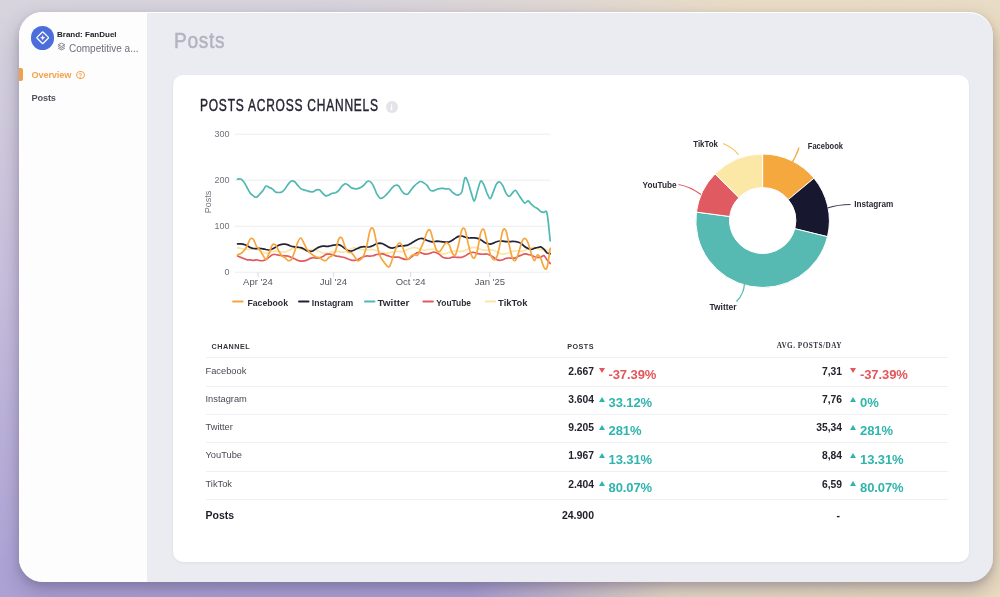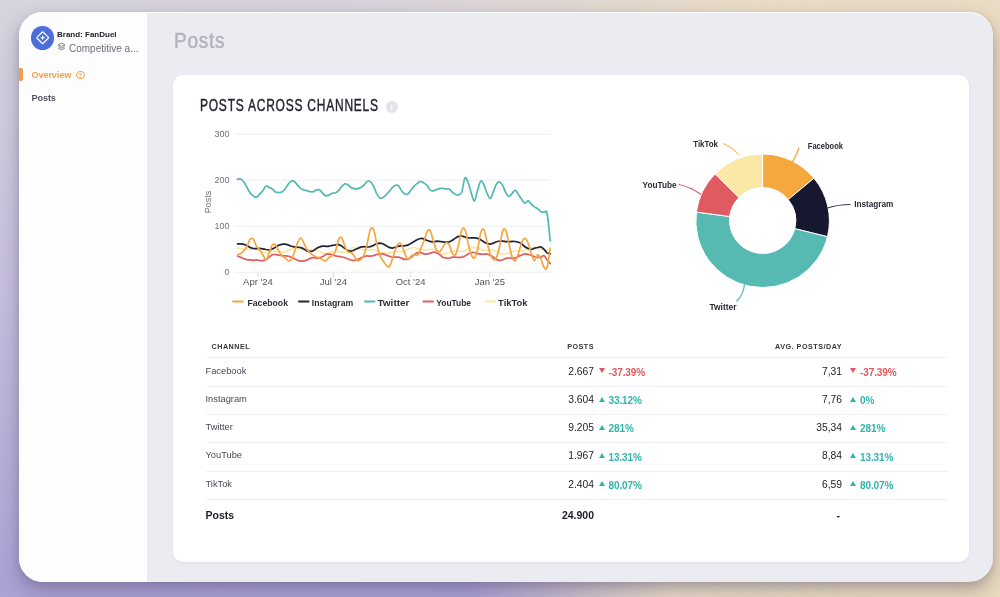--- a/index.html
+++ b/index.html
@@ -41,22 +41,22 @@
     position:absolute; left:378.5px; top:101px; width:12px; height:12px; border-radius:50%;
     background:#e3e3e9; color:#ffffff; font-size:9px; font-weight:bold; font-family:"Liberation Serif",serif;
     text-align:center; line-height:12px;
   }
   svg.overlay { position:absolute; left:0; top:0; width:1000px; height:597px; }
 
   
   .th { position:absolute; font-size:7.2px; font-weight:bold; letter-spacing:0.5px; color:#35353f; }
   .divider { position:absolute; left:199px; width:742px; height:1px; background:#f0f0f4; }
   .rowlabel { position:absolute; left:198.5px; font-size:9.3px; color:#4a4a55; }
-  .num { position:absolute; font-size:10.3px; color:#23232e; text-align:right; }
-  .pct { position:absolute; font-size:10px; font-weight:bold; letter-spacing:-0.1px; }
+  .num { position:absolute; font-size:10.3px; color:#23232e; text-align:right;font-weight:bold; }
+  .pct { position:absolute; font-size:13px; font-weight:bold; letter-spacing:-0.1px; }
   .pct.up { color:#2fb5ae; }
   .pct.down { color:#e4565b; }
   .tri { position:absolute; width:0; height:0; }
   .tri.up   { border-left:3.6px solid transparent; border-right:3.6px solid transparent; border-bottom:5px solid #2fb5ae; }
   .tri.down { border-left:3.6px solid transparent; border-right:3.6px solid transparent; border-top:5px solid #e4565b; }
   .total { font-weight:bold; font-size:10.5px; color:#1d1d28; }
 </style>
 </head>
 <body>
 <div class="stage">
@@ -130,21 +130,21 @@
     <text x="635.6" y="187.8" font-size="8.8" font-weight="bold" fill="#2a2a36" textLength="34" lengthAdjust="spacingAndGlyphs">YouTube</text>
     <text x="847.2" y="206.5" font-size="8.8" font-weight="bold" fill="#2a2a36" textLength="39.2" lengthAdjust="spacingAndGlyphs">Instagram</text>
     <text x="702.4" y="309.5" font-size="8.8" font-weight="bold" fill="#2a2a36" textLength="27.2" lengthAdjust="spacingAndGlyphs">Twitter</text>
   </svg>
 
   <div class="cardtitle">POSTS ACROSS CHANNELS</div>
   <div class="infoicon">i</div>
 
   <div class="th" style="left:204.5px; top:341.5px;">CHANNEL</div>
   <div class="th" style="left:487px; top:341.5px; width:100px; text-align:right;">POSTS</div>
-  <div class="th" style="left:735px; top:341.5px; width:100px; text-align:right;">AVG. POSTS/DAY</div>
+  <div class="th" style="left:735px; top:341.5px; width:100px; text-align:right;font-family:Liberation Serif, serif;">AVG. POSTS/DAY</div>
   <div class="divider" style="top:357.3px;"></div>
   <div class="divider" style="top:385.6px;"></div>
   <div class="divider" style="top:413.9px;"></div>
   <div class="divider" style="top:442.2px;"></div>
   <div class="divider" style="top:470.5px;"></div>
   <div class="divider" style="top:498.8px;"></div>
   <div class="rowlabel" style="top:365.59999999999997px;">Facebook</div>
   <div class="num" style="left:487px; top:365.59999999999997px; width:100px;">2.667</div>
   <div class="tri down" style="left:591.5px; top:367.9px;"></div>
   <div class="pct down" style="left:601.5px; top:366.9px;">-37.39%</div>

